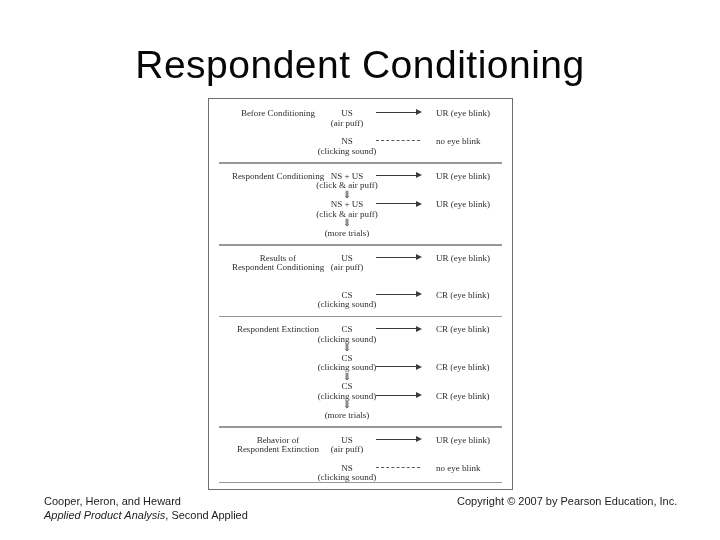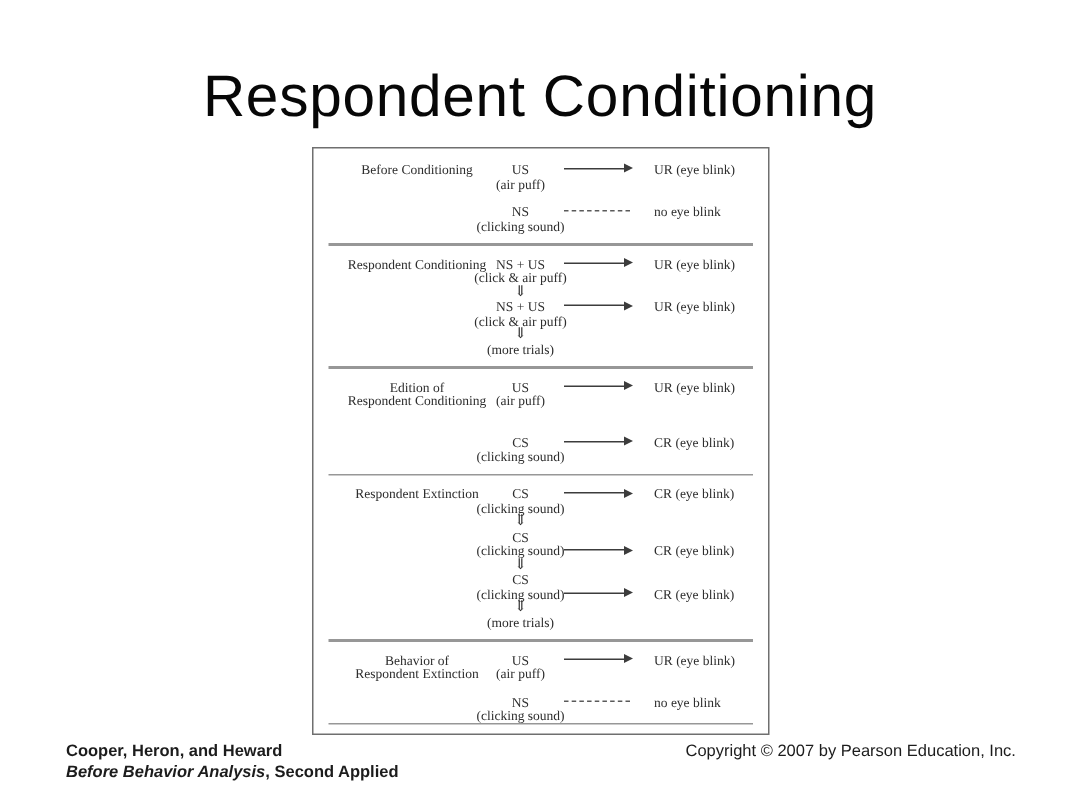--- a/index.html
+++ b/index.html
@@ -32,21 +32,21 @@
   .l-conn{position:absolute;left:167px;top:4px;width:42px;height:1.2px;background:#3c3c3c;}
   .l-conn.arrow::after{
     content:'';position:absolute;right:-4px;top:-2.6px;
     border-left:6px solid #3c3c3c;border-top:3px solid transparent;border-bottom:3px solid transparent;
   }
   .l-conn.dash{background:none;height:0;border-top:1.2px dashed #5a5a5a;width:44px;}
   .l-resp{position:absolute;left:227px;top:0;white-space:nowrap;}
   .sep{height:1.6px;background:#979797;margin:7px 10px;flex:none;}
   .sep.bottom{margin-top:auto;margin-bottom:7px;}
   
-  .footer-left{position:absolute;left:44px;top:494px;font-size:11px;line-height:14px;color:#1c1c1c;font-weight:bold;}
+  .footer-left{position:absolute;left:44px;top:494px;font-size:11px;line-height:14px;color:#1c1c1c;}
   .footer-right{position:absolute;left:457px;top:494px;font-size:11px;line-height:14px;color:#1c1c1c;text-align:right;}
   .italic{font-style:italic;}
 </style>
 </head>
 <body>
 
 <div class="slide-title">Respondent Conditioning</div>
 
 <div class="fig-box">
   <div class="fig-body" id="fig-body">
@@ -95,21 +95,21 @@
         <div class="line">
           <span class="l-stim darrow">⇓</span>
         </div>
         <div class="line">
           <span class="l-stim">(more trials)</span>
         </div>
       </div>
       <div class="sep"></div>
       <div class="fig-section">
         <div class="line">
-          <span class="l-label">Edition of</span>
+          <span class="l-label">Results of</span>
           <span class="l-stim">US</span>
           <div class="l-conn arrow"></div>
           <span class="l-resp">UR (eye blink)</span>
         </div>
         <div class="line">
           <span class="l-label">Respondent Conditioning</span>
           <span class="l-stim">(air puff)</span>
         </div>
         <div class="spacer"></div>
         <div class="spacer"></div>
@@ -183,18 +183,18 @@
         <div class="line">
           <span class="l-stim">(clicking sound)</span>
         </div>
       </div>
       <div class="sep bottom"></div>
     </div>
 </div>
 
 <div class="footer-left">
   <div>Cooper, Heron, and Heward</div>
-  <div><span class="italic">Before Behavior Analysis</span><span>, Second Applied</span></div>
+  <div><span class="italic">Applied Product Analysis</span><span>, Second Applied</span></div>
 </div>
 
 <div class="footer-right">
   <div>Copyright © 2007 by Pearson Education, Inc.</div>
 </div>
 
 </body></html>

